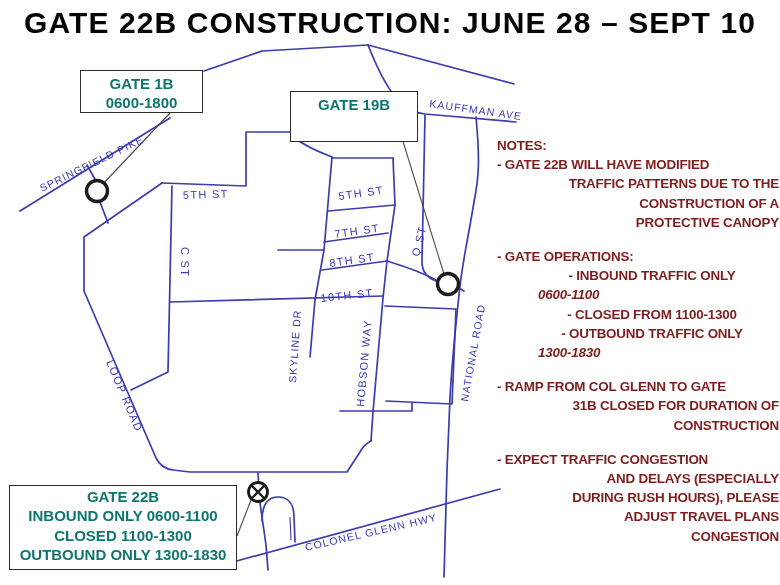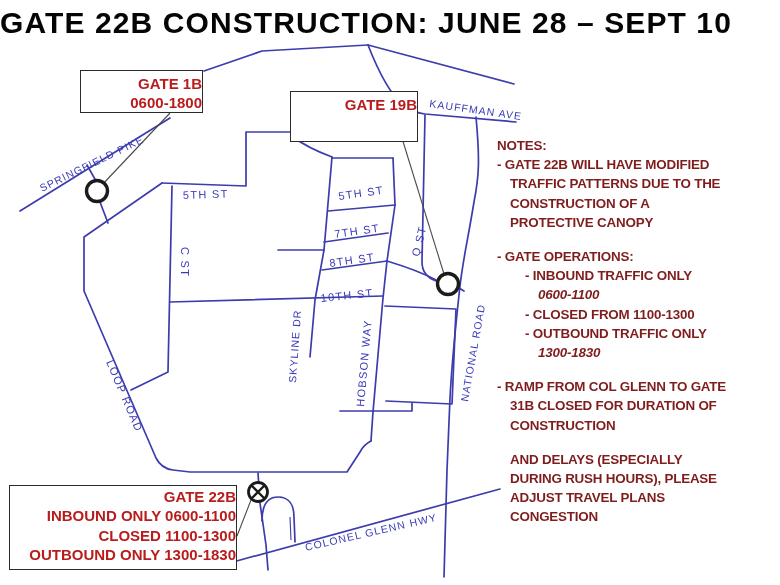--- a/index.html
+++ b/index.html
@@ -1,37 +1,37 @@
 <!DOCTYPE html>
 <html><head>
 <meta charset="utf-8">
 <style>
   html,body{margin:0;padding:0;background:#fff;}
   .stage{position:relative;width:780px;height:585px;background:#ffffff;
          font-family:"Liberation Sans",sans-serif;overflow:hidden;}
-  .page-title{position:absolute;top:6px;left:0;width:780px;
+  .page-title{position:absolute;top:6px;left:0;width:780px;text-align:center;
               font-size:30px;font-weight:bold;color:#050505;letter-spacing:1.1px;white-space:nowrap;}
   .map-svg{position:absolute;left:0;top:0;}
   .map-svg path, .map-svg line{fill:none;}
   .road{stroke:#3c3cae;stroke-width:1.7;stroke-linecap:round;stroke-linejoin:round;}
   .road-thin{stroke:#3c3cae;stroke-width:1.1;}
   .leader{stroke:#4a4a4a;stroke-width:1.1;}
   .map-label{fill:#3a3ab8;font-family:"Liberation Sans",sans-serif;font-size:11px;letter-spacing:1.3px;}
   .map-label.sm{font-size:10.5px;letter-spacing:1.1px;}
   .gate-box{position:absolute;background:#ffffff;border:1.6px solid #2b2b2b;
-            text-align:right;font-weight:bold;color:#b91c1c;box-sizing:border-box;}
+            text-align:center;font-weight:bold;color:#0f766e;box-sizing:border-box;}
   .gb-2line{font-size:15px;line-height:19px;padding-top:3px;}
   .gb-4line{font-size:15px;line-height:19.4px;padding-top:1px;white-space:nowrap;}
   .notes{position:absolute;left:497px;top:136px;width:282px;color:#7f1d1d;
          font-weight:bold;font-size:13.4px;line-height:19.2px;letter-spacing:-0.2px;}
   .note-heading{white-space:nowrap;}
   .note-group{margin:0 0 15px 0;}
   .nl{white-space:nowrap;}
-  .i1{padding-left:13px;}
-  .i2{padding-left:28px;}
+  .i1{padding-left:13px;text-align:right;}
+  .i2{padding-left:28px;text-align:center;}
   .i3{padding-left:41px;font-style:italic;}
 </style>
 </head>
 <body>
 
 <div class="stage">
 
   <svg class="map-svg" width="780" height="585" viewBox="0 0 780 585">
 
     <g>
@@ -135,20 +135,21 @@
       <div class="nl i3">1300-1830</div>
     </div>
 
     <div class="note-group">
       <div class="nl i0">- RAMP FROM COL GLENN TO GATE</div>
       <div class="nl i1">31B CLOSED FOR DURATION OF</div>
       <div class="nl i1">CONSTRUCTION</div>
     </div>
 
     <div class="note-group">
+      <div class="nl i0">- EXPECT TRAFFIC CONGESTION</div>
       <div class="nl i1">AND DELAYS (ESPECIALLY</div>
       <div class="nl i1">DURING RUSH HOURS), PLEASE</div>
       <div class="nl i1">ADJUST TRAVEL PLANS</div>
       <div class="nl i1">CONGESTION</div>
     </div>
   </div>
 
 </div>
 
 </body></html>

